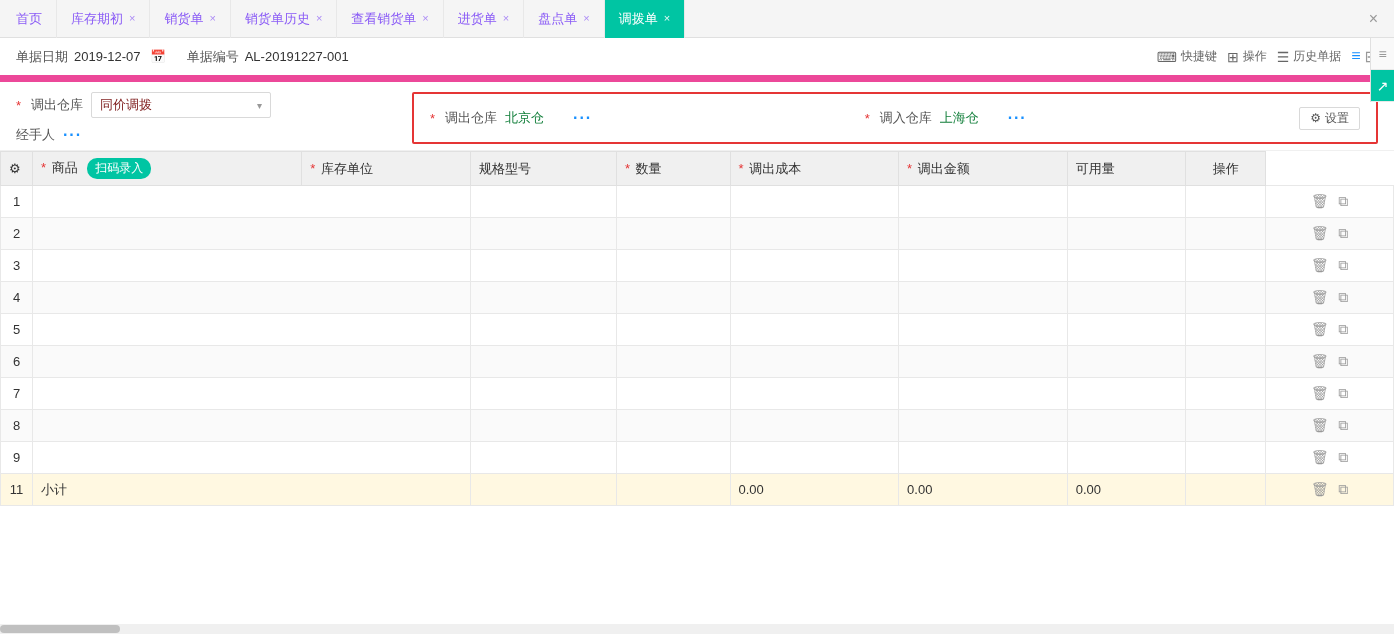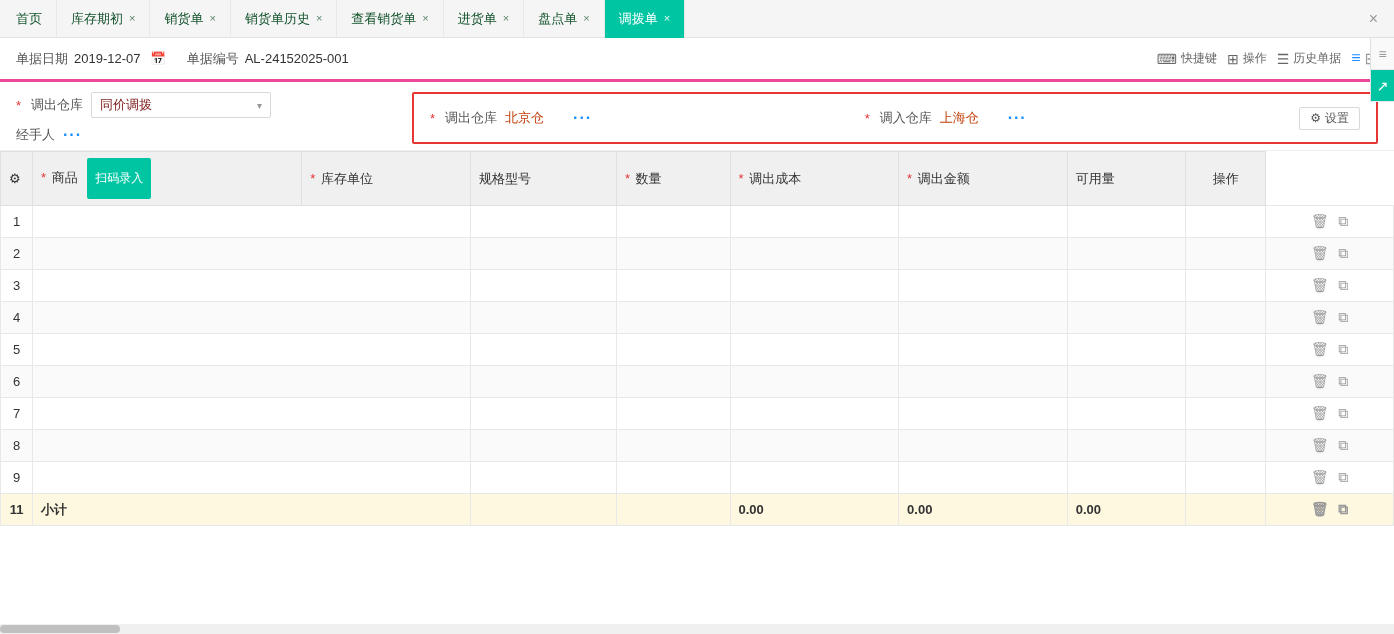--- a/index.html
+++ b/index.html
@@ -5,40 +5,40 @@
     * { box-sizing: border-box; margin: 0; padding: 0; }
     body { font-family: 'Microsoft YaHei', Arial, sans-serif; font-size: 13px; color: #333; background: #fff; overflow: hidden; }
 
     
     .tab-bar {
       display: flex; align-items: center; border-bottom: 1px solid #e0e0e0;
       background: #f5f5f5; height: 38px; padding: 0 8px;
     }
     .tab-item {
       display: flex; align-items: center; padding: 0 14px; height: 38px;
-      cursor: pointer; font-size: 13px; color: #14532d; white-space: nowrap;
+      cursor: pointer; font-size: 13px; color: #8b5cf6; white-space: nowrap;
       border-right: 1px solid #e8e8e8;
     }
     .tab-item:first-child { padding-left: 8px; }
     .tab-item.active {
       background: #00c5a3; color: #fff; border-bottom: none;
     }
     .tab-item .close-btn {
       margin-left: 6px; font-size: 11px; color: inherit; opacity: 0.7;
       cursor: pointer; line-height: 1;
     }
     .tab-item.active .close-btn { color: #fff; opacity: 0.9; }
     .tab-close-all {
       margin-left: auto; font-size: 16px; color: #999; cursor: pointer; padding: 4px 8px;
     }
 
     
     .toolbar {
       display: flex; align-items: center; padding: 8px 16px;
-      border-bottom: 3px solid #ec4899; background: #fff; min-height: 44px;
+      border-bottom: 7px solid #ec4899; background: #fff; min-height: 44px;
     }
     .toolbar-left { display: flex; align-items: center; gap: 16px; flex: 1; }
     .toolbar-right { display: flex; align-items: center; gap: 10px; font-size: 12px; color: #666; }
     .field-label { color: #555; font-size: 13px; }
     .field-value { color: #333; font-size: 13px; }
     .doc-date-icon { color: #1890ff; margin: 0 4px; cursor: pointer; }
     .toolbar-btn {
       display: flex; align-items: center; gap: 4px; cursor: pointer; color: #666; font-size: 12px;
     }
     .toolbar-btn .icon { font-size: 14px; }
@@ -67,42 +67,42 @@
     .field-group { display: flex; align-items: center; gap: 6px; }
     .select-wrapper {
       display: flex; align-items: center; border: 1px solid #d9d9d9;
       border-radius: 2px; padding: 3px 8px; min-width: 180px; cursor: pointer;
       background: #fff;
     }
     .select-wrapper .val { flex: 1; color: #7f1d1d; }
     .select-arrow { color: #999; font-size: 10px; }
     .ellipsis-btn { color: #1890ff; cursor: pointer; font-size: 16px; font-weight: bold; letter-spacing: 1px; }
     .warehouse-section { display: flex; align-items: center; gap: 8px; flex: 1; }
-    .warehouse-name { color: #c2410c; font-weight: 500; min-width: 60px; }
+    .warehouse-name { color: #15803d; font-weight: 500; min-width: 60px; }
     .person-placeholder { color: #bbb; }
     .data-table { width: 100%; border-collapse: collapse; font-size: 13px; }
     .data-table thead th {
       background: #f0f0f0; border: 1px solid #e0e0e0; padding: 6px 8px;
       text-align: left; font-weight: normal; white-space: nowrap; color: #333;
       position: sticky; top: 0; z-index: 1;
     }
     .data-table thead th .required-star { color: #e53535; }
     .data-table tbody td {
       border: 1px solid #e8e8e8; padding: 4px 8px; height: 32px;
       color: #333; background: #fff;
     }
     .data-table tbody tr:nth-child(odd) td { background: #fff; }
     .data-table tbody tr:nth-child(even) td { background: #fafafa; }
-    .data-table tbody tr.subtotal-row td { background: #fff8e1; color: #333; font-weight: 700; }
+    .data-table tbody tr.subtotal-row td { background: #fff8e1; color: #333; font-weight: 400; }
     .row-num { color: #999; text-align: center; width: 32px; }
     .col-actions { text-align: center; white-space: nowrap; }
     .action-icon { cursor: pointer; color: #999; font-size: 14px; margin: 0 3px; }
     .scan-btn {
-      background: #00c5a3; color: #fff; border: none; border-radius: 2px;
-      padding: 12px 8px; font-size: 12px; cursor: pointer; margin-left: 6px;
+      background: #00c5a3; color: #fff; border: none; border-radius: 10px;
+      padding: 2px 8px; font-size: 12px; cursor: pointer; margin-left: 6px;
     }
 
     
     .th-gear { text-align: center; }
 
     
     .subtotal-label { color: #666; }
 
     
     .main-content { display: flex; flex-direction: column; height: calc(634px - 38px); }
@@ -177,21 +177,21 @@
 
     <div class="toolbar">
       <div class="toolbar-left">
         <div class="field-group">
           <span class="field-label">单据日期</span>
           <span class="field-value">2019-12-07</span>
           <span class="doc-date-icon">📅</span>
         </div>
         <div class="field-group">
           <span class="field-label">单据编号</span>
-          <span class="field-value">AL-24152025-001</span>
+          <span class="field-value">AL-20191227-001</span>
         </div>
       </div>
       <div class="toolbar-right">
         <div class="toolbar-btn">
           <span class="icon">⌨</span>
           <span>快捷键</span>
         </div>
         <div class="toolbar-btn">
           <span class="icon">⊞</span>
           <span>操作</span>

